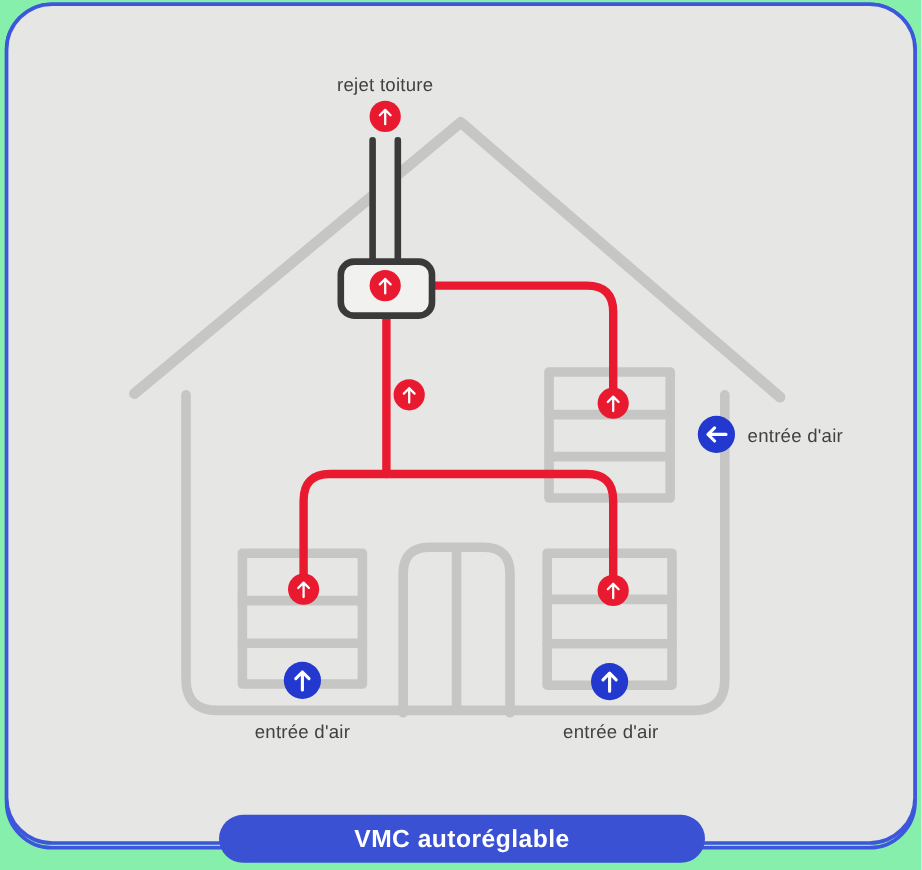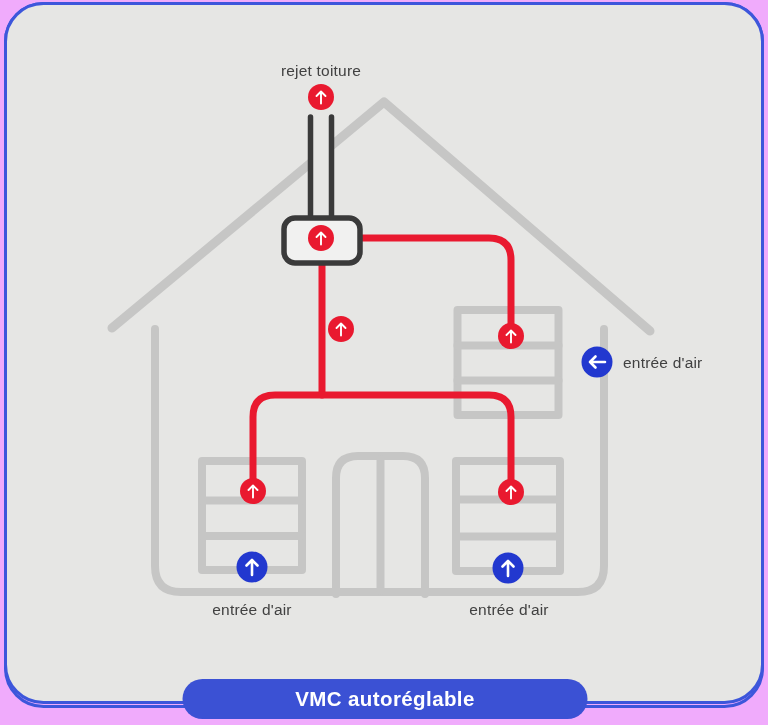--- a/index.html
+++ b/index.html
@@ -1,20 +1,20 @@
 <!DOCTYPE html>
 <html><head>
 <meta charset="utf-8">
 <style>
   html, body { margin: 0; padding: 0; background: #ffffff; }
   .stage {
     position: relative;
     width: 768px;
     height: 725px;
-    background: #f0abfc;
+    background: #86efac;
     font-family: "Liberation Sans", sans-serif;
     overflow: hidden;
   }
   svg { display: block; }
   
   .panel-bg      { fill: #E6E6E4; stroke: #3D56DB; stroke-width: 3; }
   .panel-shadow  { fill: none;    stroke: #3D56DB; stroke-width: 3; }
   .house-line    { fill: none; stroke: #C6C6C5; stroke-width: 9; stroke-linecap: round; stroke-linejoin: round; }
   .house-thin    { fill: none; stroke: #C6C6C5; stroke-width: 8; stroke-linecap: round; stroke-linejoin: round; }
   .chimney-mask  { fill: #E6E6E4; stroke: none; }

